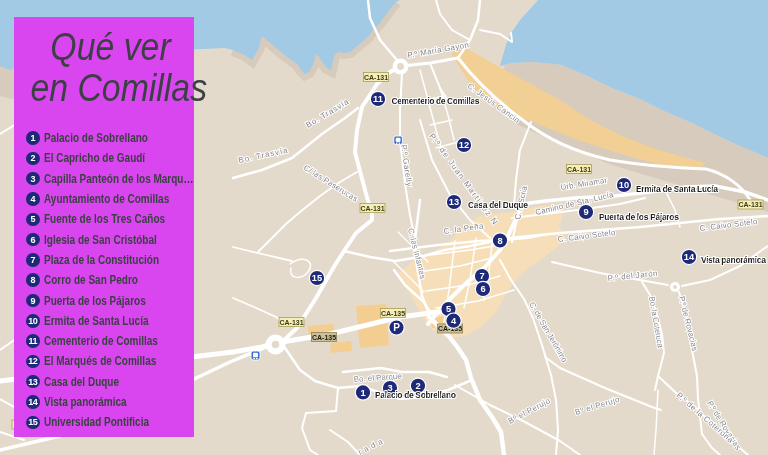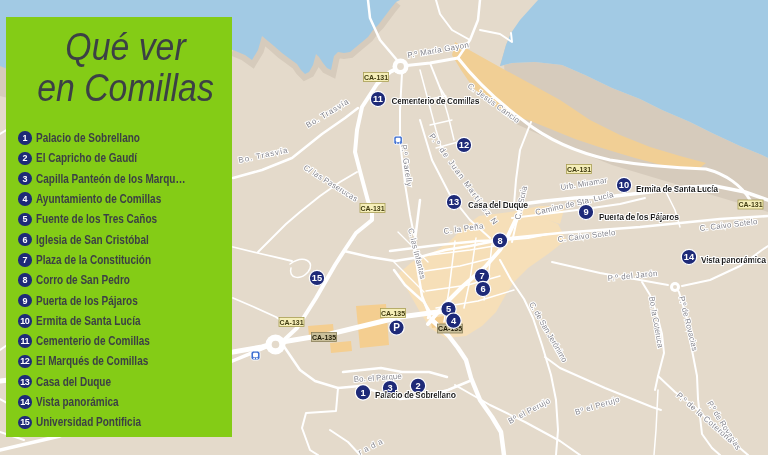--- a/index.html
+++ b/index.html
@@ -1,18 +1,18 @@
 <!DOCTYPE html>
 <html><head>
 <meta charset="utf-8">
 <style>
   html,body{margin:0;padding:0;}
   body{width:768px;height:455px;overflow:hidden;position:relative;font-family:"Liberation Sans",sans-serif;}
   #map{position:absolute;left:0;top:0;}
-  .card{position:absolute;left:6px;top:17px;width:226px;height:420px;background:#84cc16;}
+  .card{position:absolute;left:14px;top:17px;width:180px;height:420px;background:#d946ef;}
   .title{margin-top:10px;text-align:center;font-style:italic;font-weight:400;font-size:38px;line-height:41px;color:#3c4045;white-space:nowrap;transform:translateX(6.5px) scaleX(0.89);transform-origin:50% 50%;}
   ul.legend{list-style:none;margin:0;padding:0 0 0 12px;margin-top:19px;}
   ul.legend li{display:flex;align-items:center;height:20.3px;font-size:12.5px;font-weight:700;color:#3c4045;white-space:nowrap;}
   ul.legend li .t{display:inline-block;transform:scaleX(0.8);transform-origin:0 50%;}
   ul.legend .n{flex:0 0 13.5px;width:13.5px;height:13.5px;border-radius:50%;background:#1e2a78;color:#fff;font-size:9px;font-weight:700;display:flex;align-items:center;justify-content:center;margin-right:4px;letter-spacing:-0.5px;}
 </style>
 </head>
 <body>
 
 <svg id="map" width="768" height="455" viewBox="0 0 768 455">

